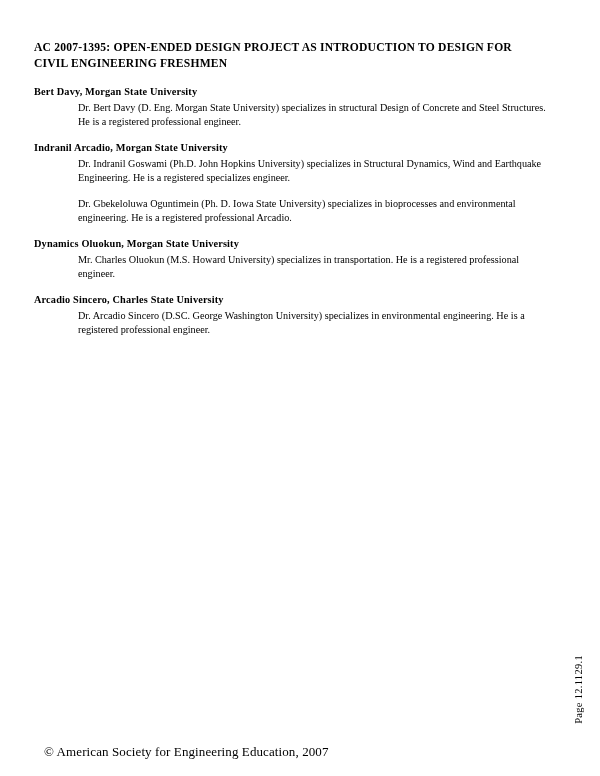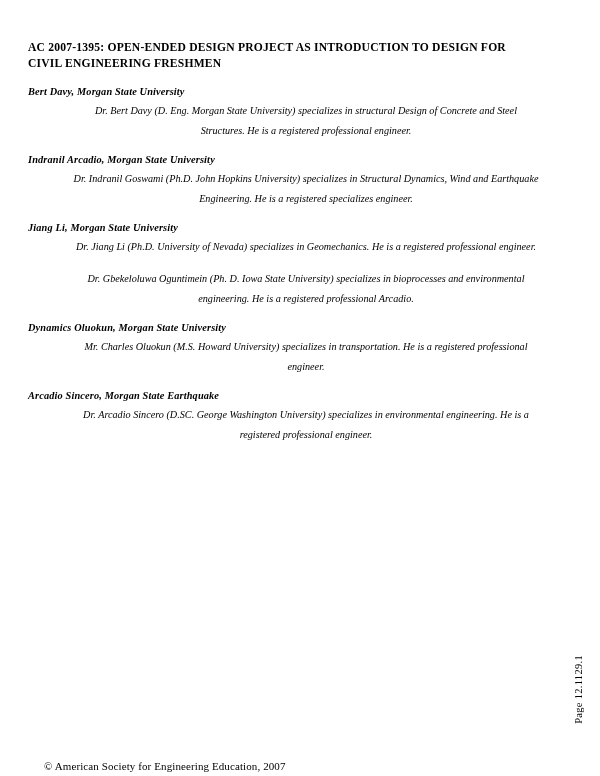--- a/index.html
+++ b/index.html
@@ -16,66 +16,65 @@
     overflow: hidden;
   }
   .page {
     position: relative;
     width: 600px;
     height: 776px;
     box-sizing: border-box;
   }
   .content {
     position: absolute;
-    left: 28px;
+    left: 34px;
     top: 40px;
     width: 512px;
   }
   .paper-title {
     font-family: "Liberation Serif", serif;
     font-weight: bold;
     font-size: 11.6px;
     line-height: 15.5px;
     letter-spacing: 0.2px;
     margin: 0 0 14px 0;
   }
   .author-block {
     margin-bottom: 12px;
-    font-style: italic;
   }
   .author-name {
     font-weight: bold;
     font-size: 10.3px;
     line-height: 14px;
     letter-spacing: 0.15px;
     margin: 0 0 2px 0;
   }
   .author-bio {
     font-size: 10.2px;
-    line-height: 20px;
+    line-height: 14px;
     margin: 0 0 0 44px;
-    text-align: center;
+    text-align: left;
   }
   .page-side-number {
     position: absolute;
     right: 16px;
     bottom: 52px;
     font-size: 10.5px;
     letter-spacing: 0.3px;
     writing-mode: vertical-rl;
     text-orientation: mixed;
     transform: rotate(180deg);
     transform-origin: center;
     white-space: nowrap;
   }
   .footer-copyright {
     position: absolute;
     left: 44px;
-    bottom: 4px;
-    font-size: 11px;
+    bottom: 16px;
+    font-size: 13px;
     letter-spacing: 0.1px;
   }
 </style>
 </head>
 <body>
 
 <div class="page">
 
   <div class="content">
 
@@ -84,36 +83,32 @@
     <div class="author-block">
       <div class="author-name">Bert Davy, Morgan State University</div>
       <div class="author-bio">Dr. Bert Davy (D. Eng. Morgan State University) specializes in structural Design of Concrete and Steel Structures. He is a registered professional engineer.</div>
     </div>
 
     <div class="author-block">
       <div class="author-name">Indranil Arcadio, Morgan State University</div>
       <div class="author-bio">Dr. Indranil Goswami (Ph.D. John Hopkins University) specializes in Structural Dynamics, Wind and Earthquake Engineering. He is a registered specializes engineer.</div>
     </div>
 
-    <div class="author-block">
-      <div class="author-name">Jiang Li, Morgan State University</div>
-      <div class="author-bio">Dr. Jiang Li (Ph.D. University of Nevada) specializes in Geomechanics. He is a registered professional engineer.</div>
-    </div>
 
     <div class="author-block">
       <div class="author-bio">Dr. Gbekeloluwa Oguntimein (Ph. D. Iowa State University) specializes in bioprocesses and environmental engineering. He is a registered professional Arcadio.</div>
     </div>
 
     <div class="author-block">
       <div class="author-name">Dynamics Oluokun, Morgan State University</div>
       <div class="author-bio">Mr. Charles Oluokun (M.S. Howard University) specializes in transportation. He is a registered professional engineer.</div>
     </div>
 
     <div class="author-block">
-      <div class="author-name">Arcadio Sincero, Morgan State Earthquake</div>
+      <div class="author-name">Arcadio Sincero, Charles State University</div>
       <div class="author-bio">Dr. Arcadio Sincero (D.SC. George Washington University) specializes in environmental engineering. He is a registered professional engineer.</div>
     </div>
 
   </div>
 
   <div class="page-side-number">Page 12.1129.1</div>
 
   <div class="footer-copyright">© American Society for Engineering Education, 2007</div>
 
 </div>

